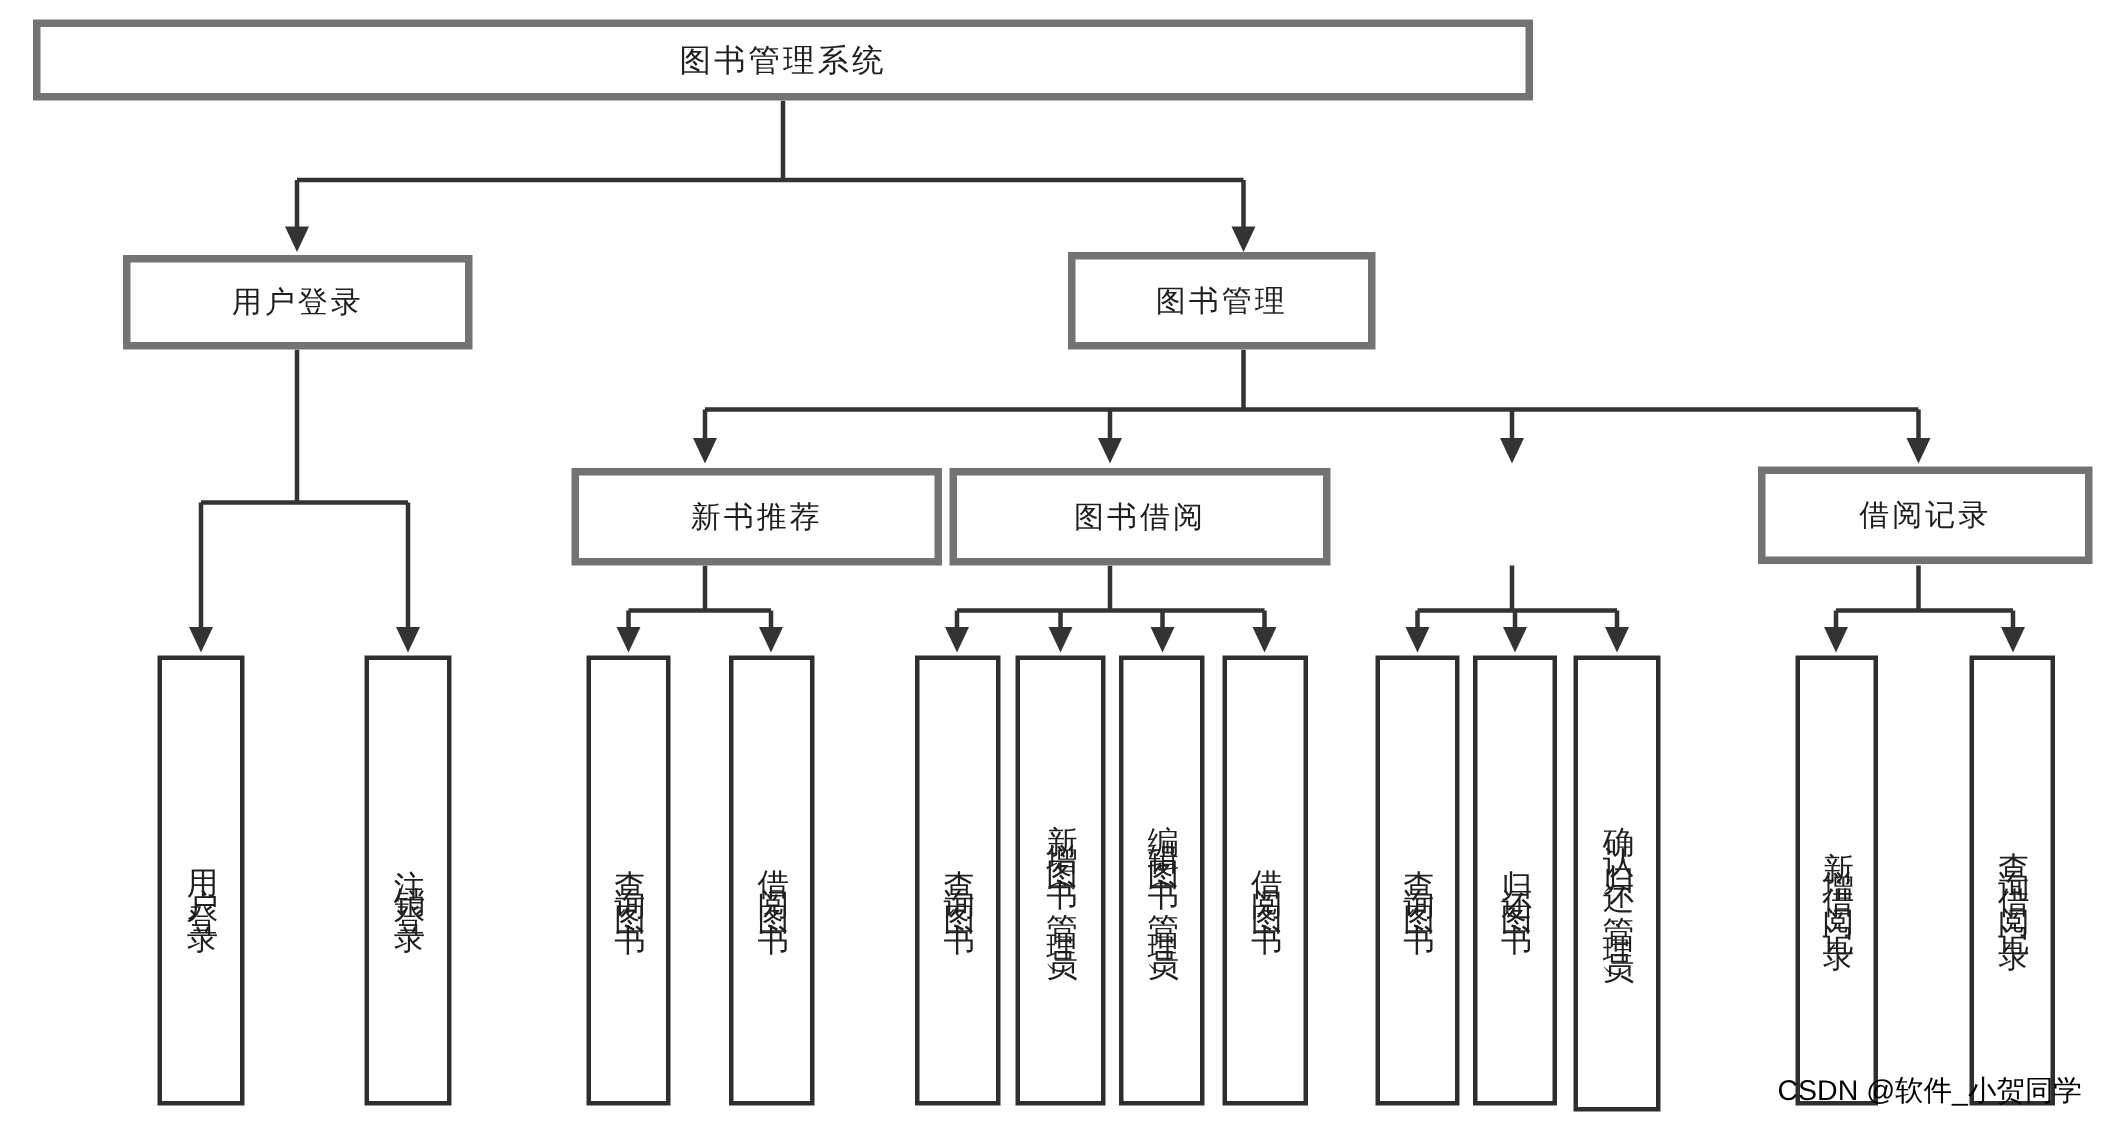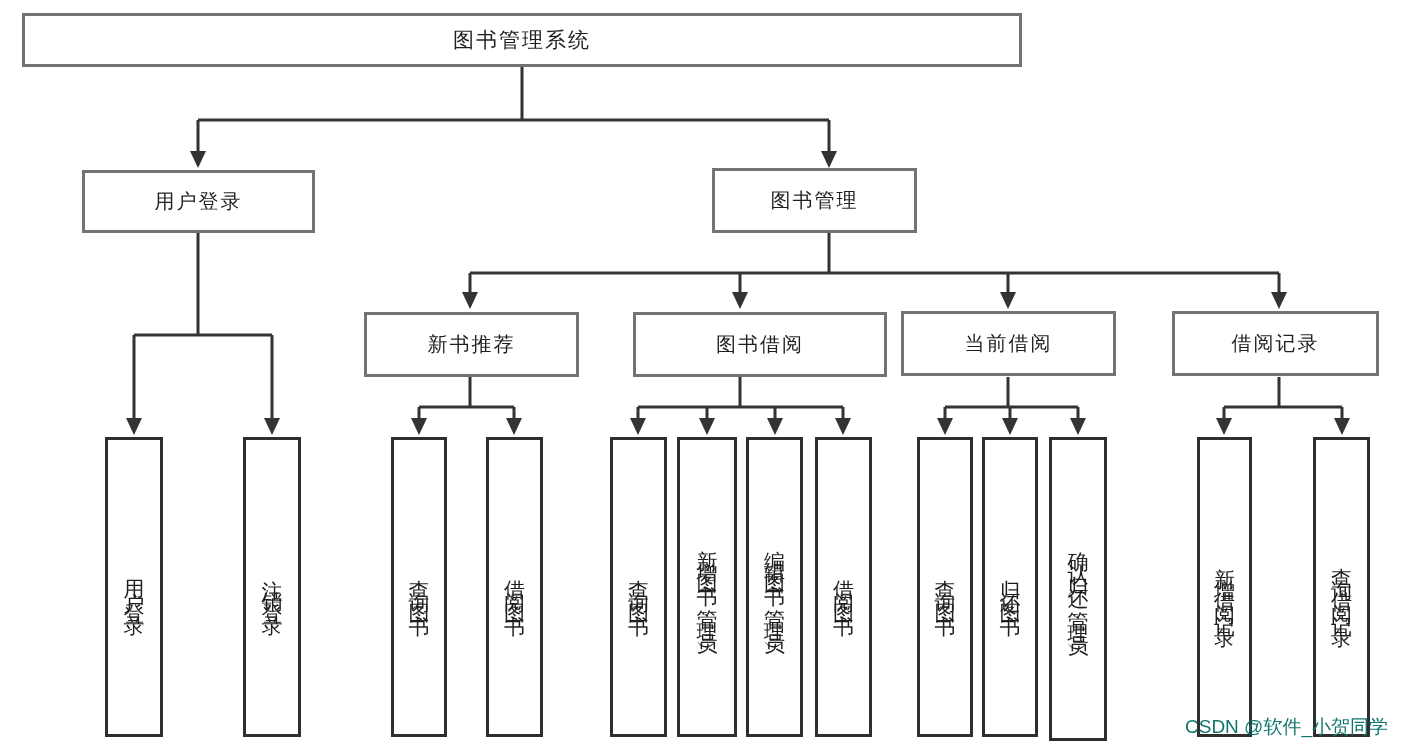--- a/index.html
+++ b/index.html
@@ -16,21 +16,21 @@
     overflow: hidden;
   }
   #connectors {
     position: absolute;
     left: 0; top: 0;
     width: 1405px; height: 747px;
   }
   .hbox {
     position: absolute;
     box-sizing: border-box;
-    border: 3px solid #737373;
+    border: 5px solid #737373;
     background: #ffffff;
     display: flex;
     align-items: center;
     justify-content: center;
     color: #1f1f1f;
     font-size: 20px;
     letter-spacing: 2px;
     z-index: 2;
   }
   .vbox {
@@ -55,21 +55,21 @@
   }
   .root-box {
     left: 22px; top: 13px;
     width: 1000px; height: 54px;
     font-size: 21px;
   }
   #watermark {
     position: absolute;
     left: 1185px; top: 714px;
     font-size: 19px;
-    color: #0f766e;
+    color: #000000;
     white-space: nowrap;
     z-index: 3;
   }
 </style>
 </head>
 <body>
 
 <div id="canvas">
 
   <svg id="connectors" viewBox="0 0 1405 747" xmlns="http://www.w3.org/2000/svg">
@@ -116,30 +116,27 @@
     <span>图书管理系统</span>
   </div>
 
   <div class="hbox" style="left:82px;top:170px;width:233px;height:63px">
     <span>用户登录</span>
   </div>
   <div class="hbox" style="left:712px;top:168px;width:205px;height:65px">
     <span>图书管理</span>
   </div>
 
-  <div class="hbox" style="left:364px;top:312px;width:215px;height:65px">
+  <div class="hbox" style="left:381px;top:312px;width:247px;height:65px">
     <span>新书推荐</span>
   </div>
   <div class="hbox" style="left:633px;top:312px;width:254px;height:65px">
     <span>图书借阅</span>
   </div>
-  <div class="hbox" style="left:901px;top:311px;width:215px;height:65px">
-    <span>当前借阅</span>
-  </div>
-  <div class="hbox" style="left:1172px;top:311px;width:207px;height:65px">
+  <div class="hbox" style="left:1172px;top:311px;width:223px;height:65px">
     <span>借阅记录</span>
   </div>
 
   <div class="vbox" style="left:105px;width:58px">
     <span>用户登录</span>
   </div>
   <div class="vbox" style="left:243px;width:58px">
     <span>注销登录</span>
   </div>
 

